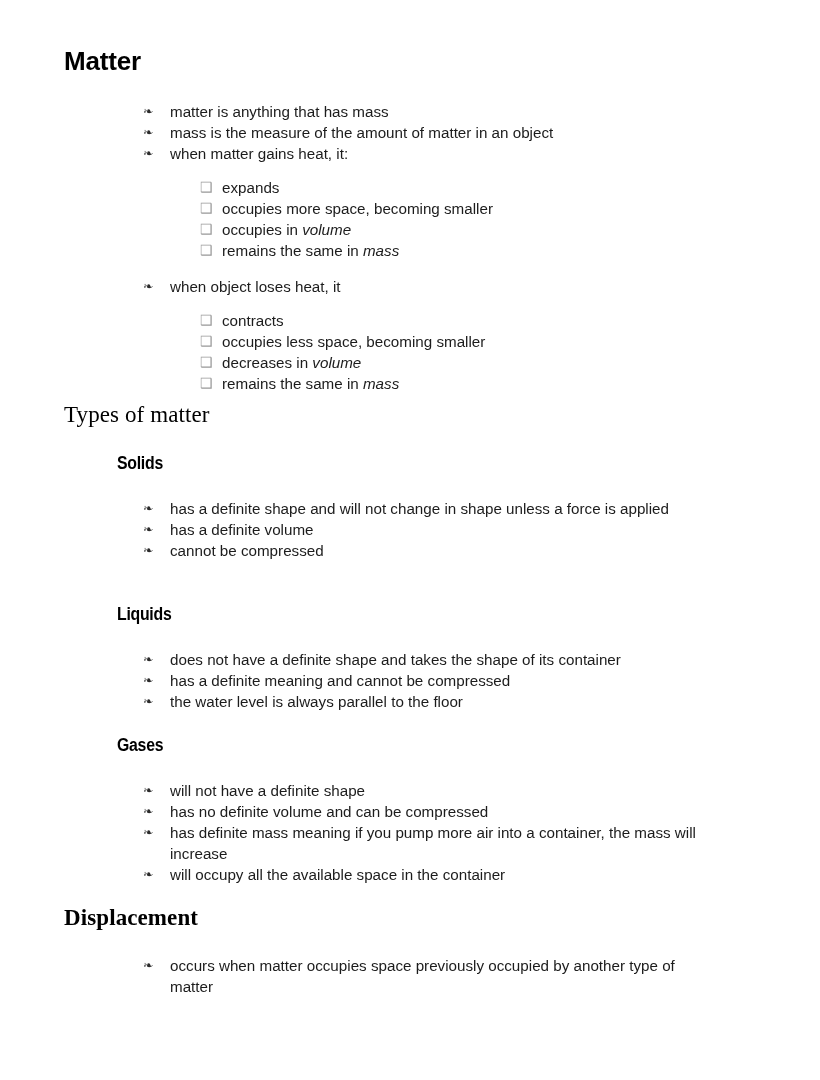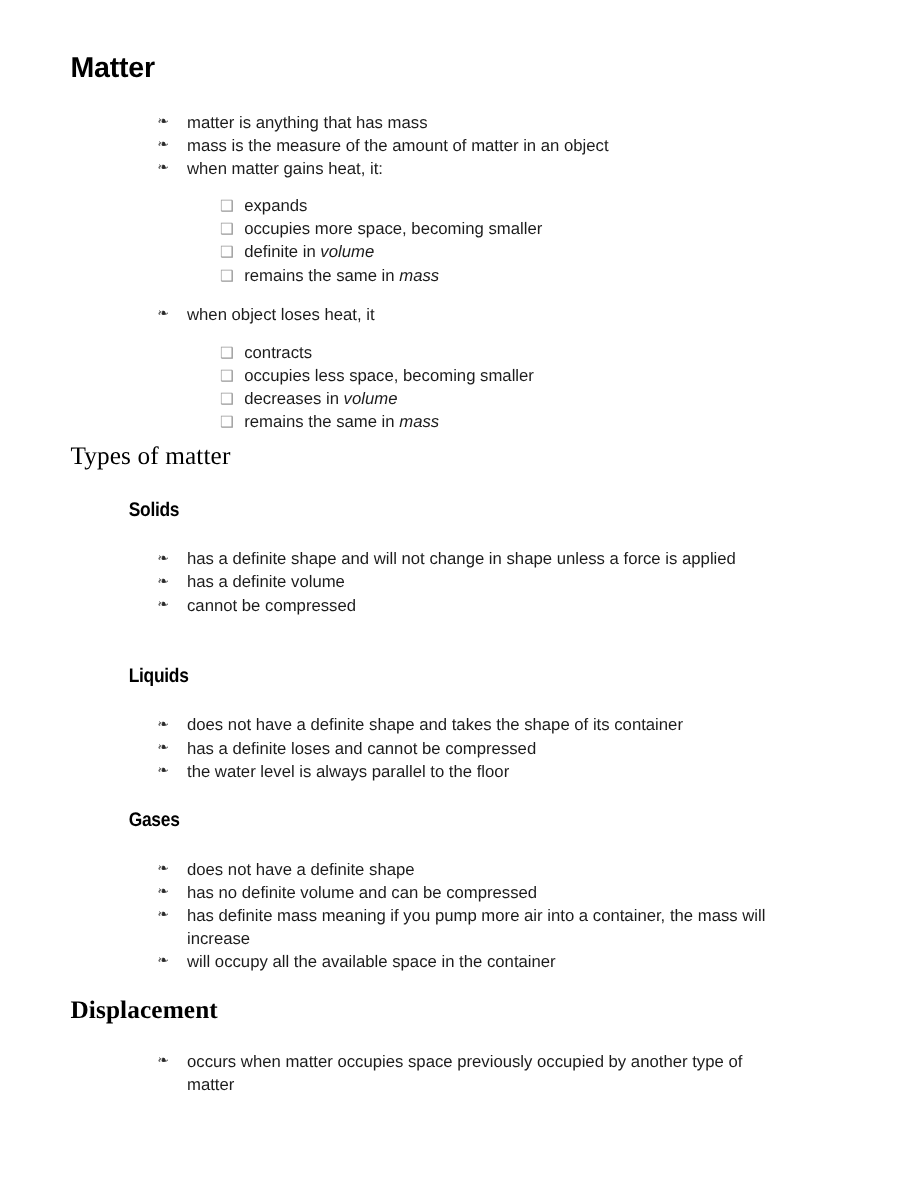--- a/index.html
+++ b/index.html
@@ -142,21 +142,21 @@
       <div class="sub">
         <span class="mk2">❑</span>
         <span class="txt">expands</span>
       </div>
       <div class="sub">
         <span class="mk2">❑</span>
         <span class="txt">occupies more space, becoming smaller</span>
       </div>
       <div class="sub">
         <span class="mk2">❑</span>
-        <span class="txt">definite in </span><em class="it">volume</em>
+        <span class="txt">occupies in </span><em class="it">volume</em>
       </div>
       <div class="sub">
         <span class="mk2">❑</span>
         <span class="txt">remains the same in </span><em class="it">mass</em>
       </div>
     </div>
 
     <div class="bul" style="margin-top:15px;">
       <span class="mk">❧</span>
       <span class="txt">when object loses heat, it</span>
@@ -203,34 +203,34 @@
 
   <h3 class="h3-cond" style="position:absolute; left:117px; top:604px;">Liquids</h3>
 
   <div class="blk" style="left:143px; top:649px; width:570px;">
     <div class="bul">
       <span class="mk">❧</span>
       <span class="txt">does not have a definite shape and takes the shape of its container</span>
     </div>
     <div class="bul">
       <span class="mk">❧</span>
-      <span class="txt">has a definite loses and cannot be compressed</span>
+      <span class="txt">has a definite meaning and cannot be compressed</span>
     </div>
     <div class="bul">
       <span class="mk">❧</span>
       <span class="txt">the water level is always parallel to the floor</span>
     </div>
   </div>
 
   <h3 class="h3-cond" style="position:absolute; left:117px; top:735px;">Gases</h3>
 
   <div class="blk" style="left:143px; top:780px; width:562px;">
     <div class="bul">
       <span class="mk">❧</span>
-      <span class="txt">does not have a definite shape</span>
+      <span class="txt">will not have a definite shape</span>
     </div>
     <div class="bul">
       <span class="mk">❧</span>
       <span class="txt">has no definite volume and can be compressed</span>
     </div>
     <div class="bul">
       <span class="mk">❧</span>
       <span class="txt">has definite mass meaning if you pump more air into a container, the mass will increase</span>
     </div>
     <div class="bul">

